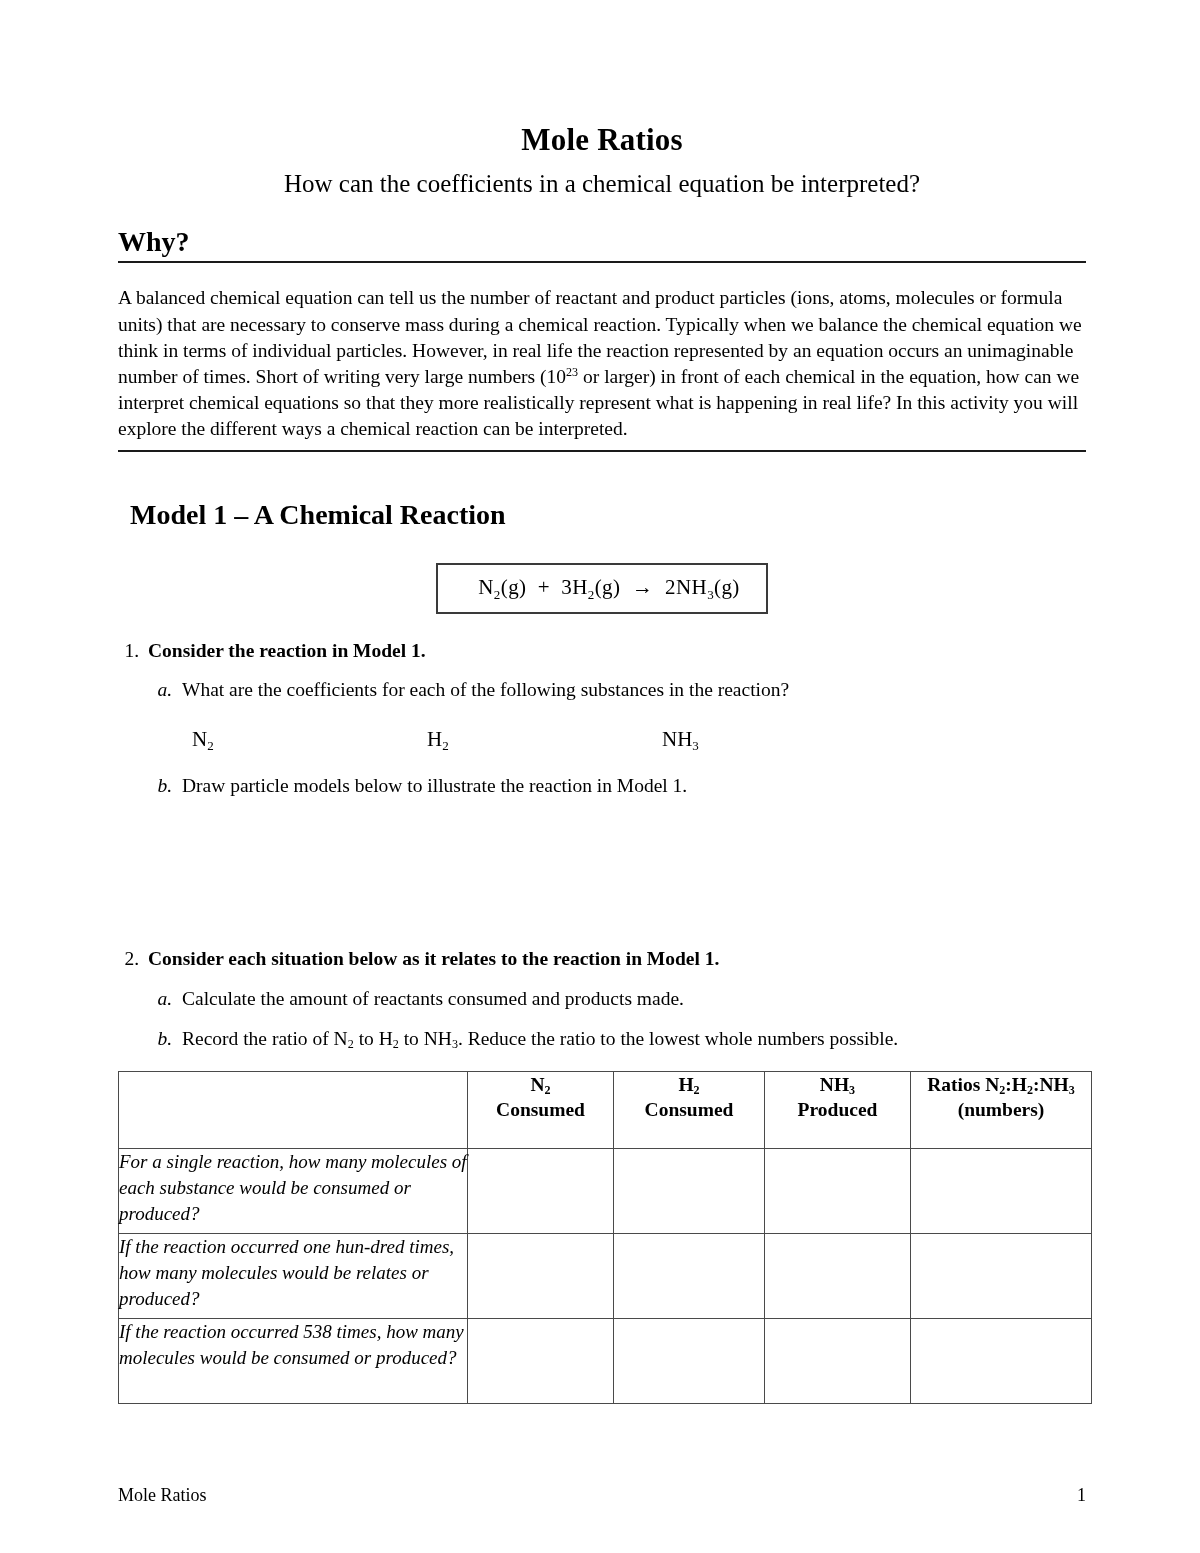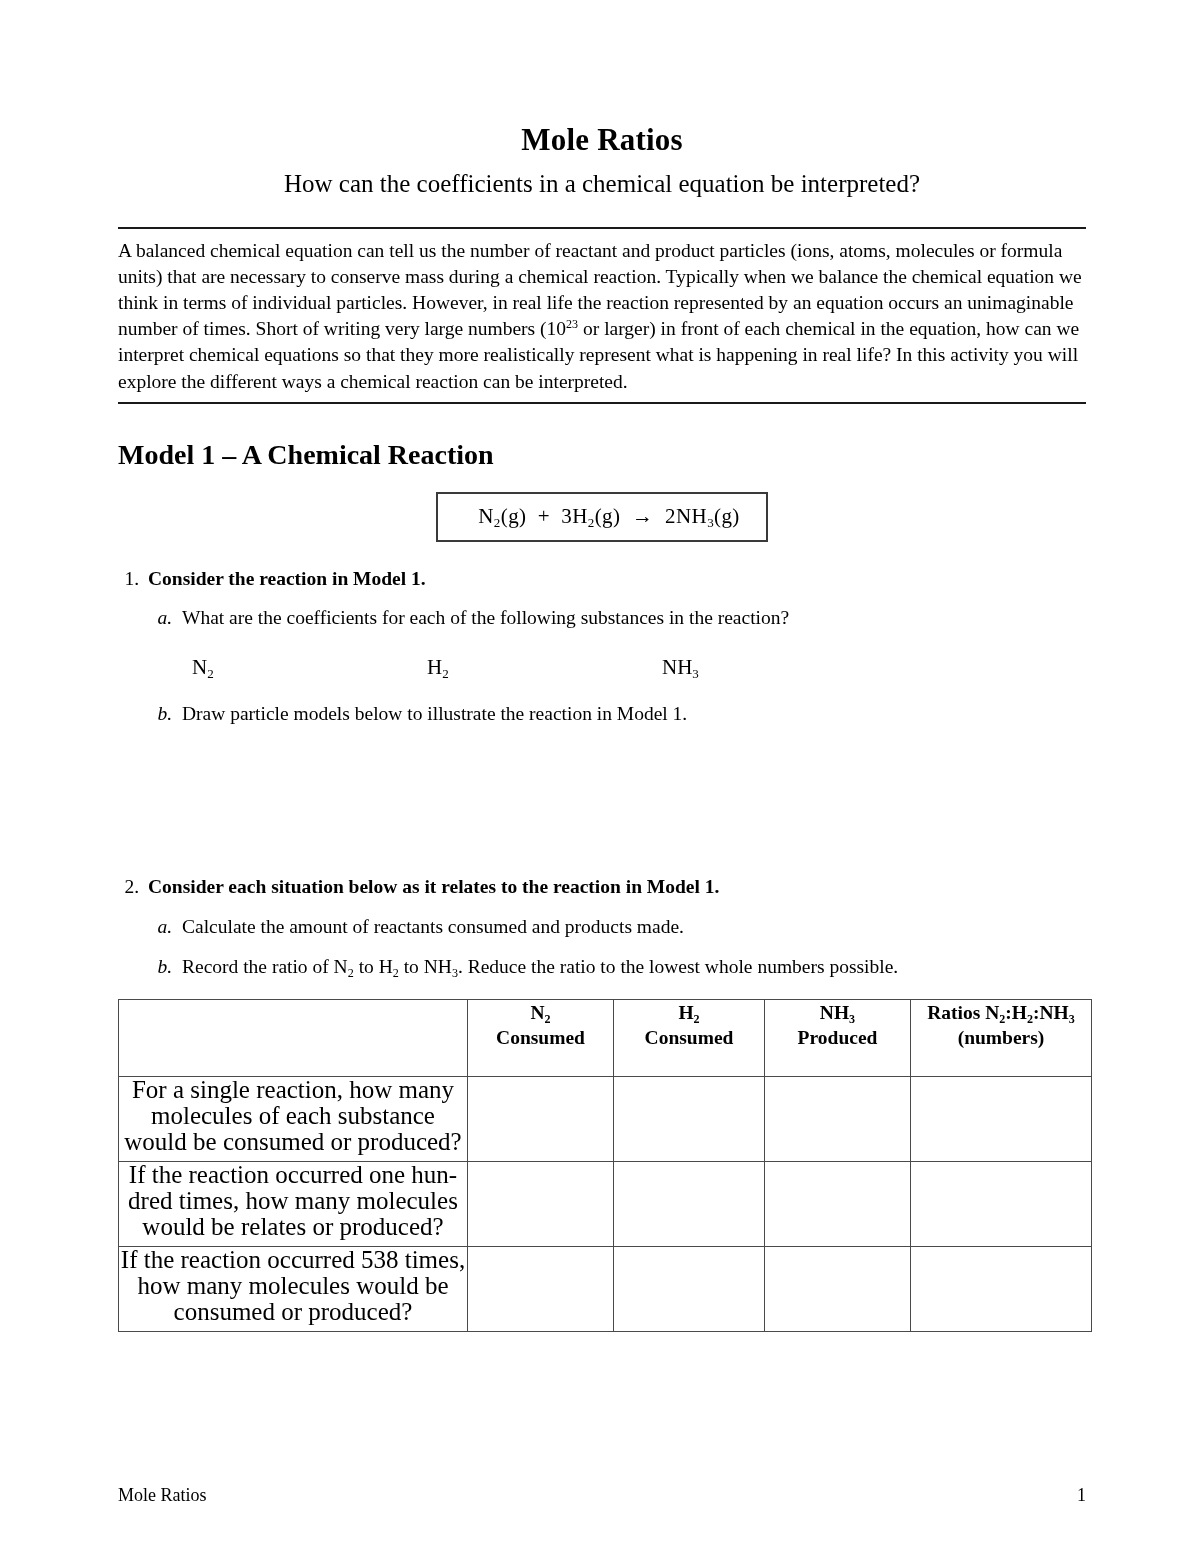--- a/index.html
+++ b/index.html
@@ -66,34 +66,34 @@
     height: 0;
     width: 100%;
   }
   .rule-top { margin-top: 2px; }
   .rule-bottom { margin-top: 7px; }
 
   .body-par {
     font-size: 19.5px;
     line-height: 26.2px;
     margin: 0;
-    padding-top: 9px;
+    padding-top: 22px;
     text-align: left;
   }
   .body-par sup {
     font-size: 0.62em;
     vertical-align: super;
     line-height: 0;
   }
 
   
   .model-heading {
     font-size: 28px;
     font-weight: bold;
-    margin: 0;
+    margin: 12px;
     padding-top: 36px;
     line-height: 1.1;
   }
 
   .equation-box-wrap {
     display: flex;
     justify-content: center;
     padding-top: 21px;
   }
   .equation-box {
@@ -209,25 +209,26 @@
     padding: 4px 4px 8px 4px;
   }
   th.hd sub {
     font-size: 0.62em;
     vertical-align: baseline;
     position: relative;
     top: 0.32em;
     line-height: 0;
   }
   td.rowlabel {
-    font-size: 25px;
+    font-size: 19px;
     line-height: 26px;
     padding: 13px 10px 14px 17px;
     height: 84px;
-    text-align: center;
+    text-align: left;
+    font-style: italic;
   }
   td.cell { height: 84px; }
 
   
   .footer {
     position: absolute;
     left: 118px;
     top: 1472px;
     width: 968px;
     display: flex;
@@ -239,20 +240,21 @@
 </head>
 <body>
 
 <div class="page">
   <div class="content">
 
     <h1 class="doc-title">Mole Ratios</h1>
     <p class="doc-subtitle">How can the coefficients in a chemical equation be interpreted?</p>
 
     <div class="why-wrap">
+      <div class="section-heading">Why?</div>
       <hr class="rule rule-top">
       <p class="body-par"><span>A balanced chemical equation can tell us the number of reactant and product particles (ions, atoms, molecules or formula units) that are necessary to conserve mass during a chemical reaction. Typically when we balance the chemical equation we think in terms of individual particles. However, in real life the reaction represented by an equation occurs an unimaginable number of times. Short of writing very large numbers (10</span><sup>23</sup><span> or larger) in front of each chemical in the equation, how can we interpret chemical equations so that they more realistically represent what is happening in real life? In this activity you will explore the different ways a chemical reaction can be interpreted.</span></p>
       <hr class="rule rule-bottom">
     </div>
 
     <div class="model-heading">Model 1 – A Chemical Reaction</div>
 
     <div class="equation-box-wrap">
       <div class="equation-box">
         <span>N</span><sub>2</sub><span>(g)</span>

